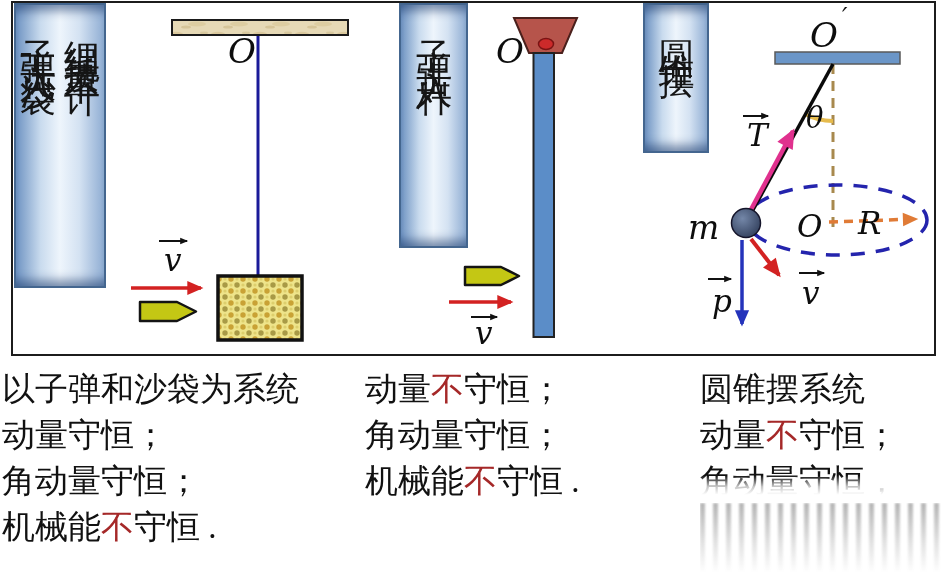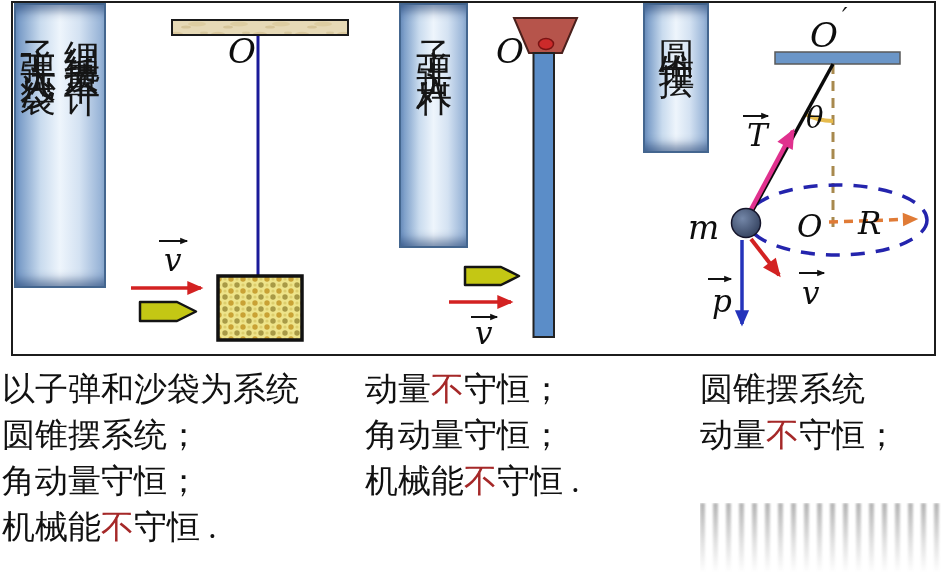--- a/index.html
+++ b/index.html
@@ -163,30 +163,31 @@
     <div id="panel-middle" class="vpanel">
       <span>子弹击入杆</span>
     </div>
     <div id="panel-right" class="vpanel">
       <span>圆锥摆</span>
     </div>
   </div>
 
   <div id="concl-left" class="concl">
     <div class="c-line">以子弹和沙袋为系统</div>
-    <div class="c-line"><span>圆锥摆系统；</span><span class="red"></span><span></span></div>
+    <div class="c-line"><span>动量守恒；</span><span class="red"></span><span></span></div>
     <div class="c-line"><span>角动量守恒；</span><span class="red"></span><span></span></div>
     <div class="c-line"><span>机械能</span><span class="red">不</span><span>守恒 .</span></div>
   </div>
 
   <div id="concl-middle" class="concl">
     <div class="c-line"><span>动量</span><span class="red">不</span><span>守恒；</span></div>
     <div class="c-line"><span>角动量守恒；</span><span class="red"></span><span></span></div>
     <div class="c-line"><span>机械能</span><span class="red">不</span><span>守恒 .</span></div>
   </div>
 
   <div id="concl-right" class="concl">
     <div class="c-line">圆锥摆系统</div>
     <div class="c-line"><span>动量</span><span class="red">不</span><span>守恒；</span></div>
+    <div class="c-line fade-line"><span>角动量守恒，</span></div>
   </div>
 
   <div id="streaks"></div>
 </div>
 
 </body></html>

